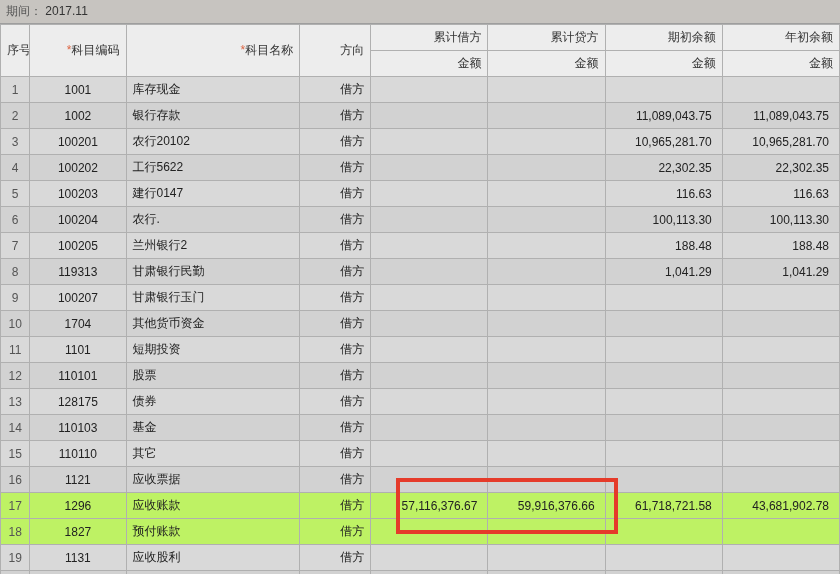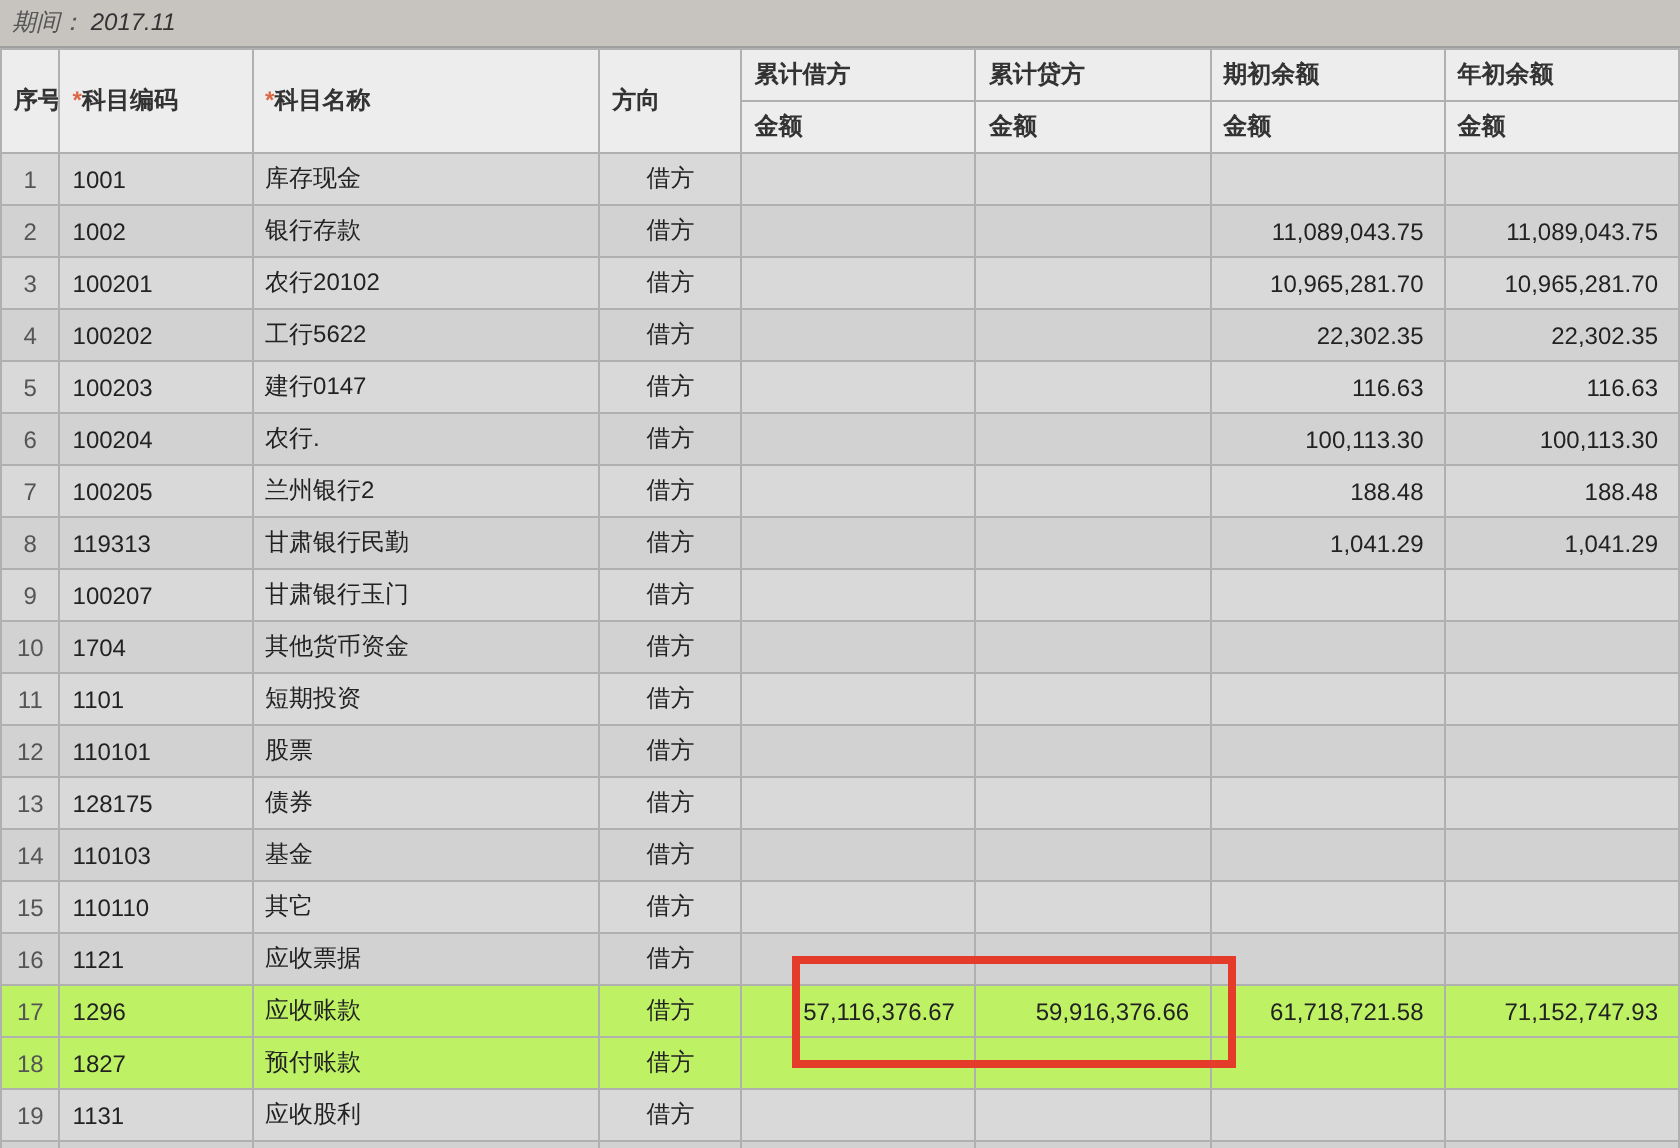--- a/index.html
+++ b/index.html
@@ -12,21 +12,20 @@
     color: #222;
     overflow: hidden;
   }
   .period-bar {
     height: 24px;
     line-height: 22px;
     padding-left: 6px;
     background: #c7c4c0;
     border-bottom: 1px solid #9e9e9e;
     color: #333;
-    font-style: italic;
   }
   .period-bar .label { color: #555; }
   .grid-wrap {
     width: 100%;
     height: 550px;
   }
   table {
     border-collapse: collapse;
     width: 100%;
     table-layout: fixed;
@@ -34,34 +33,34 @@
   th, td {
     border: 1px solid #b0b0b0;
     height: 26px;
     padding: 0 6px;
     white-space: nowrap;
     overflow: hidden;
   }
   thead th {
     background: #ededed;
     color: #333;
-    font-weight: bold;
-    text-align: left;
+    font-weight: normal;
+    text-align: right;
     margin-top: 12px;
   }
   tbody td {
     background: #d9d9d9;
   }
   tbody tr:nth-child(odd) td { background: #d9d9d9; }
   tbody tr:nth-child(even) td { background: #d2d2d2; }
   tbody tr.hl td { background: #bef264; }
   .col-idx  { width: 28px;  text-align: center; color:#555;}
-  .col-code { width: 92px;  text-align: left; }
+  .col-code { width: 92px;  text-align: center; }
   .col-name { width: 166px; text-align: left; }
-  .col-dir  { width: 68px;  text-align: center; }
+  .col-dir  { width: 68px;  text-align: right; }
   .col-amt  { width: 112px; text-align: right; padding-right: 10px;}
   .red-box {
     position: absolute;
     left: 396px;
     top: 454px;
     width: 222px;
     height: 56px;
     border: 4px solid #e53b2a;
     pointer-events: none;
     z-index: 10;
@@ -268,21 +267,21 @@
           <td class="col-amt"></td>
         </tr>
         <tr class="hl">
           <td class="col-idx">17</td>
           <td class="col-code">1296</td>
           <td class="col-name">应收账款</td>
           <td class="col-dir">借方</td>
           <td class="col-amt">57,116,376.67</td>
           <td class="col-amt">59,916,376.66</td>
           <td class="col-amt">61,718,721.58</td>
-          <td class="col-amt">71,152,747.93</td>
+          <td class="col-amt">43,681,902.78</td>
         </tr>
         <tr class="hl">
           <td class="col-idx">18</td>
           <td class="col-code">1827</td>
           <td class="col-name">预付账款</td>
           <td class="col-dir">借方</td>
           <td class="col-amt"></td>
           <td class="col-amt"></td>
           <td class="col-amt"></td>
           <td class="col-amt"></td>

